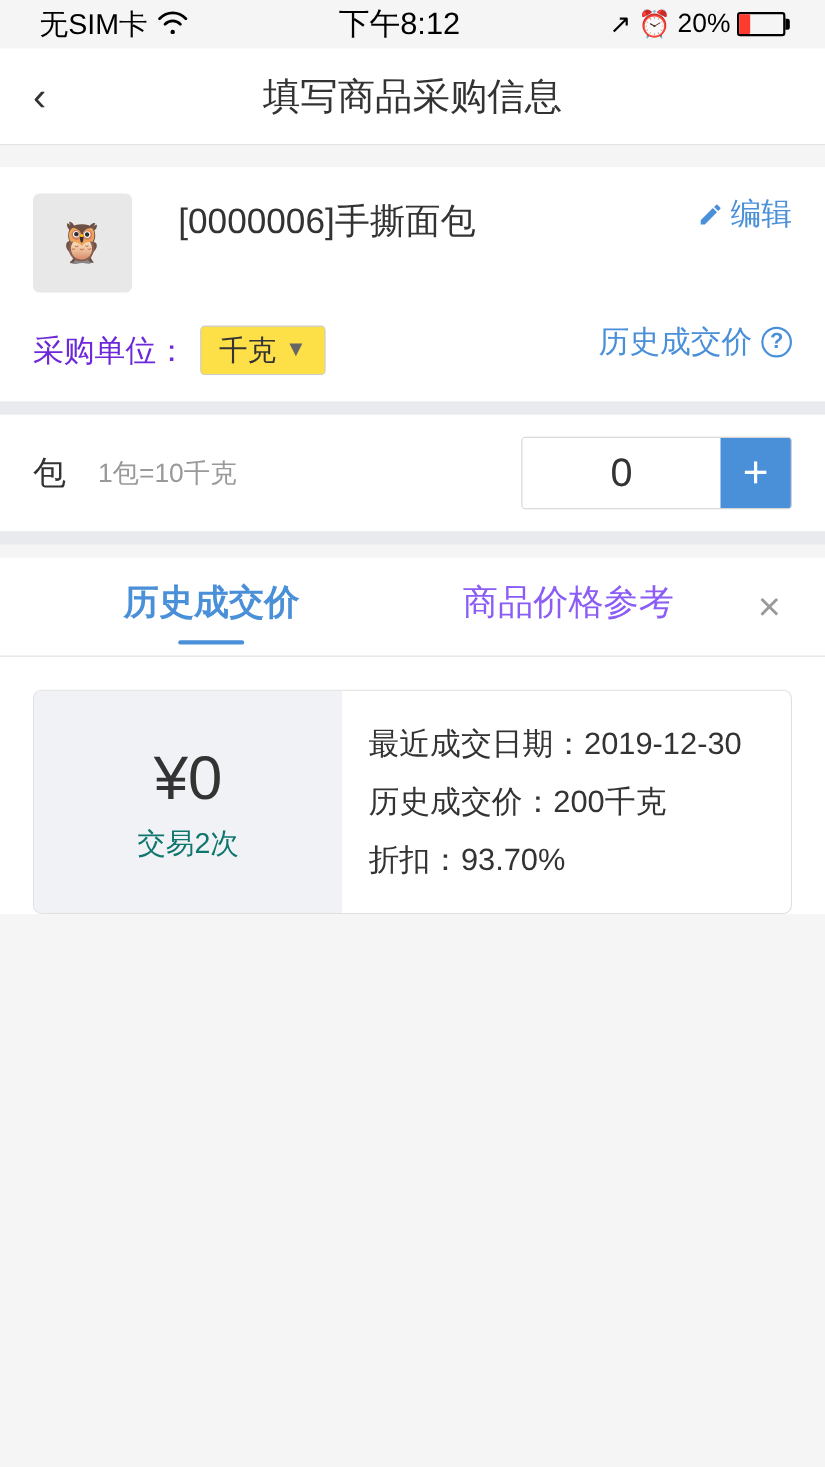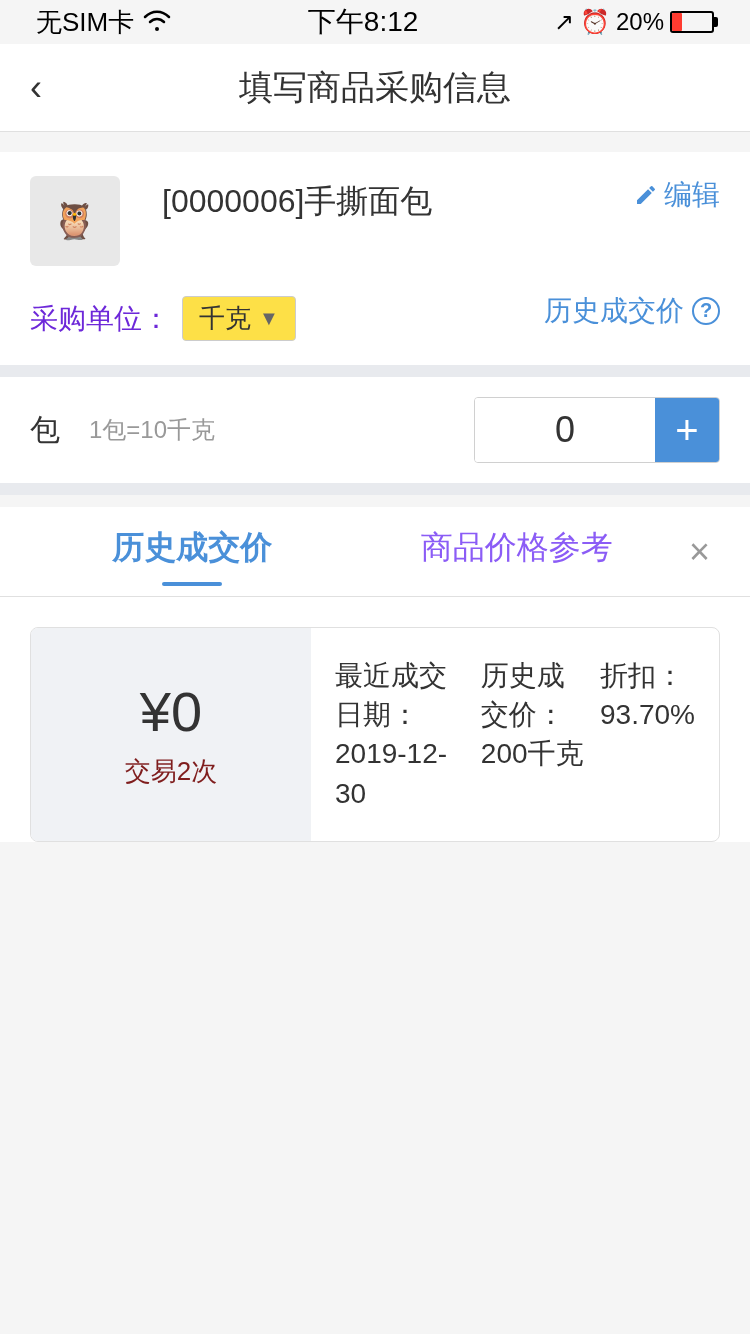--- a/index.html
+++ b/index.html
@@ -314,28 +314,28 @@
       padding: 30px 20px;
       flex-shrink: 0;
     }
     .price-display {
       font-size: 56px;
       color: #333;
       font-weight: 500;
     }
     .trade-count {
       font-size: 26px;
-      color: #7f1d1d;
+      color: #0f766e;
       margin-top: 10px;
     }
     .card-right {
       flex: 1;
       padding: 28px 24px;
       display: flex;
-      flex-direction: row;
+      flex-direction: column;
       gap: 14px;
     }
     .card-row {
       font-size: 28px;
       color: #333;
       line-height: 1.4;
     }
   </style>
 </head>
 <body>

